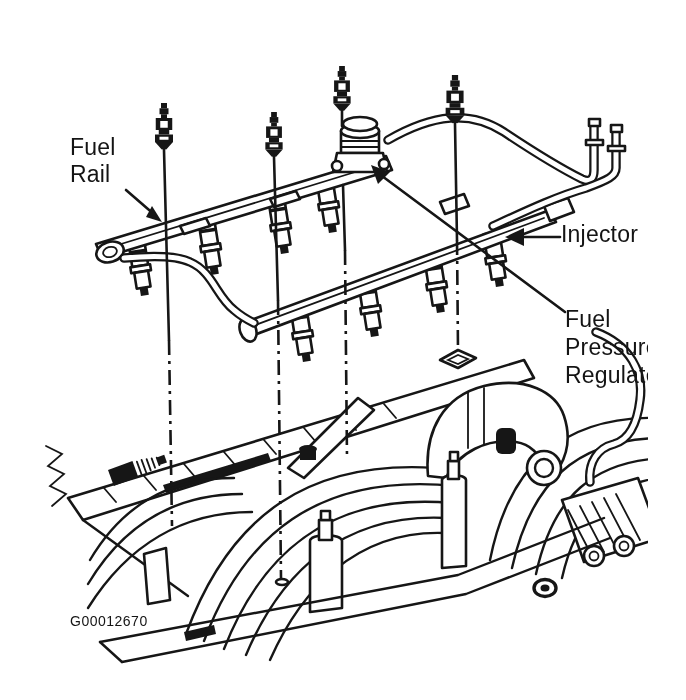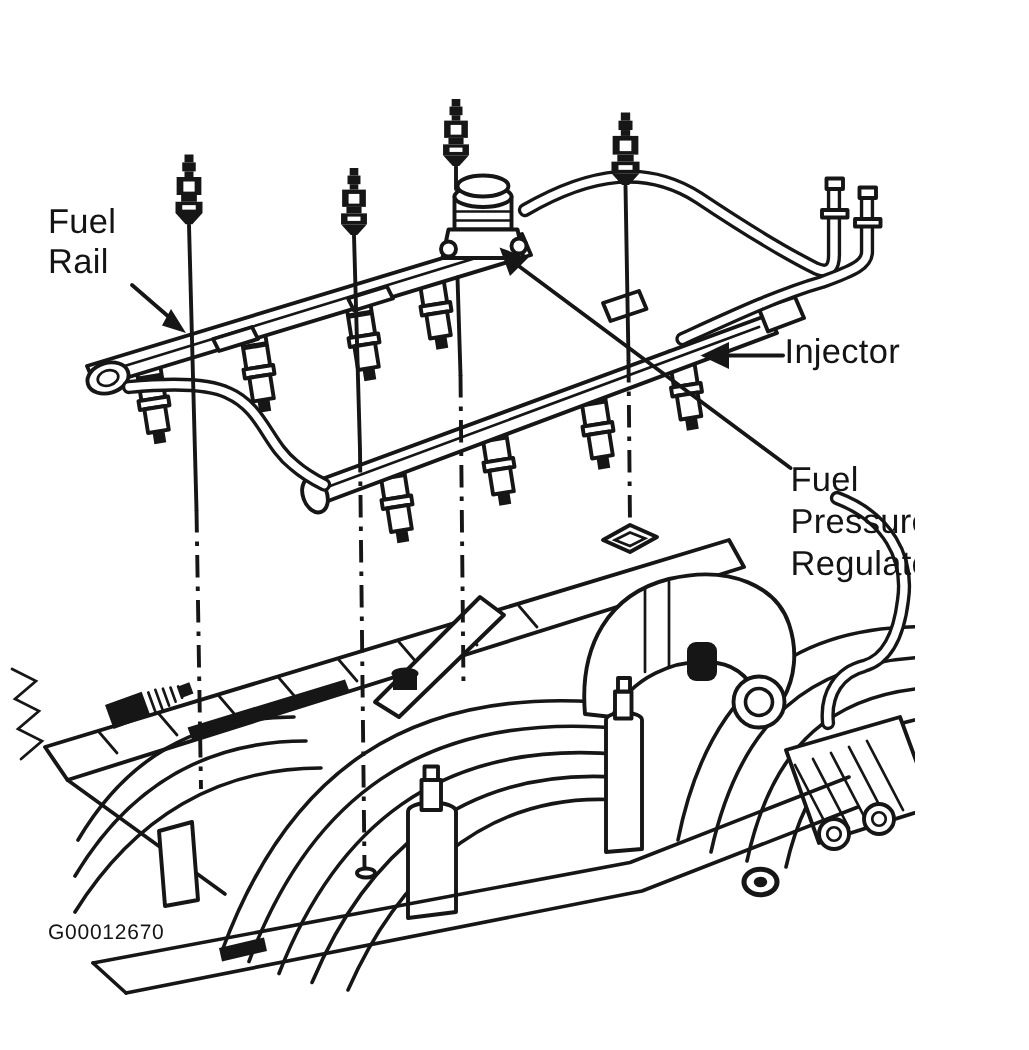--- a/index.html
+++ b/index.html
@@ -1,18 +1,19 @@
 <!DOCTYPE html>
 <html><head>
 <meta charset="utf-8">
 <style>
   html,body{margin:0;padding:0;background:#ffffff;}
   .stage{
     position:relative;width:610px;height:700px;background:#ffffff;overflow:hidden;
     font-family:"Liberation Sans", sans-serif;
+    margin-left:38px;
   }
   .stage svg{position:absolute;left:0;top:0;}
   .lbl{
     position:absolute;color:#141414;white-space:pre-line;
     font-family:"Liberation Sans", sans-serif;
     font-size:23px;line-height:27px;letter-spacing:0.2px;
   }
   .lbl.fpr{line-height:28px;}
   .lbl.code{font-size:14px;line-height:22px;letter-spacing:0.5px;}
   

